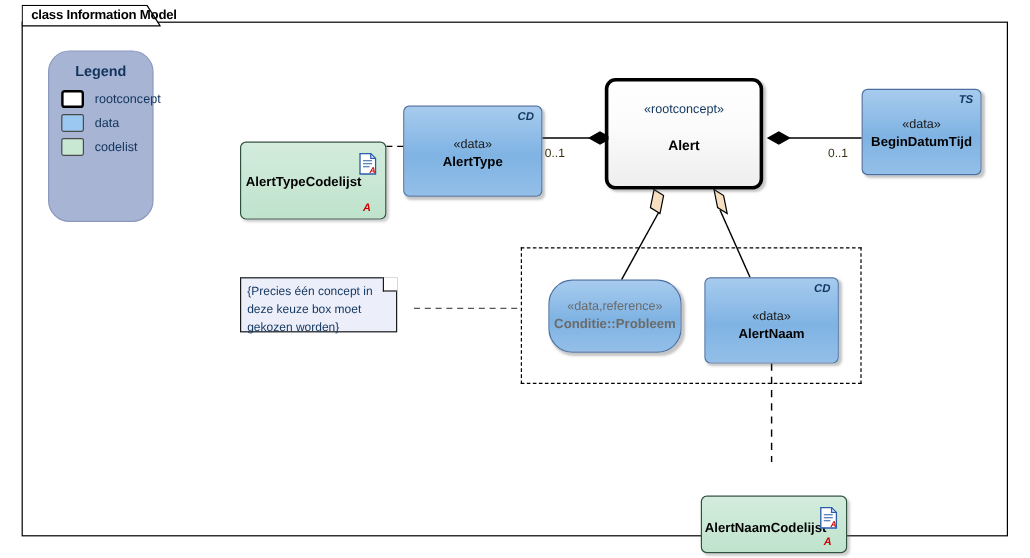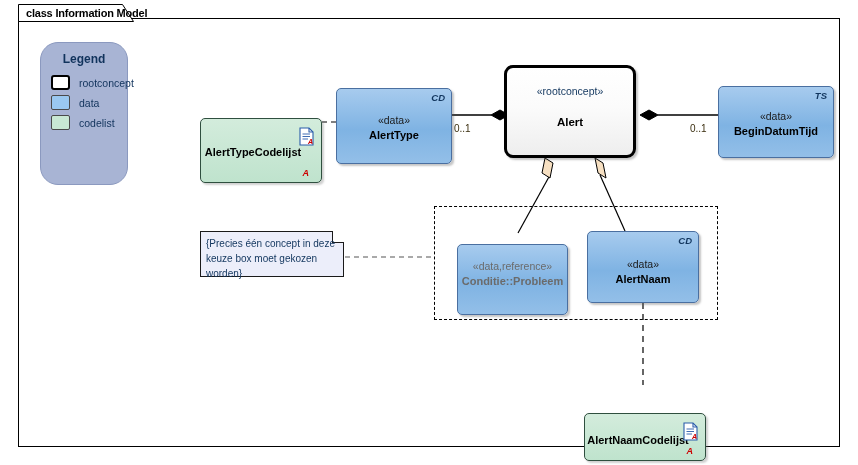--- a/index.html
+++ b/index.html
@@ -185,21 +185,21 @@
     border: 1.5px dashed #000000;
     box-sizing: border-box;
     background: transparent;
     z-index: 1;
   }
   
   .note {
     position: absolute;
     left: 200px;
     top: 231px;
-    width: 144px;
+    width: 131px;
     height: 46px;
     z-index: 3;
   }
   .note .note-body {
     position: absolute;
     inset: 0;
     background: #eceefa;
     border: 1px solid #1a1a1a;
     box-sizing: border-box;
   }
@@ -326,31 +326,31 @@
 
   <div class="node rootconcept" style="left:504px;top:65px;width:132px;height:93px;">
     <div class="node-text" style="top:13px;">
       <span class="stereo">«rootconcept»</span>
     </div>
     <div class="node-text" style="top:44px;">
       <span class="name">Alert</span>
     </div>
   </div>
 
-  <div class="node data" style="left:718px;top:86px;width:116px;height:72px;">
+  <div class="node data" style="left:718px;top:74px;width:100px;height:72px;">
     <span class="corner-tag">TS</span>
     <div class="node-text" style="top:19px;">
       <span class="stereo">«data»</span>
     </div>
     <div class="node-text" style="top:34px;">
       <span class="name">BeginDatumTijd</span>
     </div>
   </div>
 
-  <div class="node data reference" style="left:457px;top:244px;width:111px;height:71px;">
+  <div class="node data reference" style="left:457px;top:233px;width:111px;height:61px;border-radius:20px;">
     <div class="node-text" style="top:11px;">
       <span class="stereo">«data,reference»</span>
     </div>
     <div class="node-text" style="top:26px;">
       <span class="name">Conditie::Probleem</span>
     </div>
   </div>
 
   <div class="node data" style="left:587px;top:231px;width:112px;height:72px;">
     <span class="corner-tag">CD</span>

